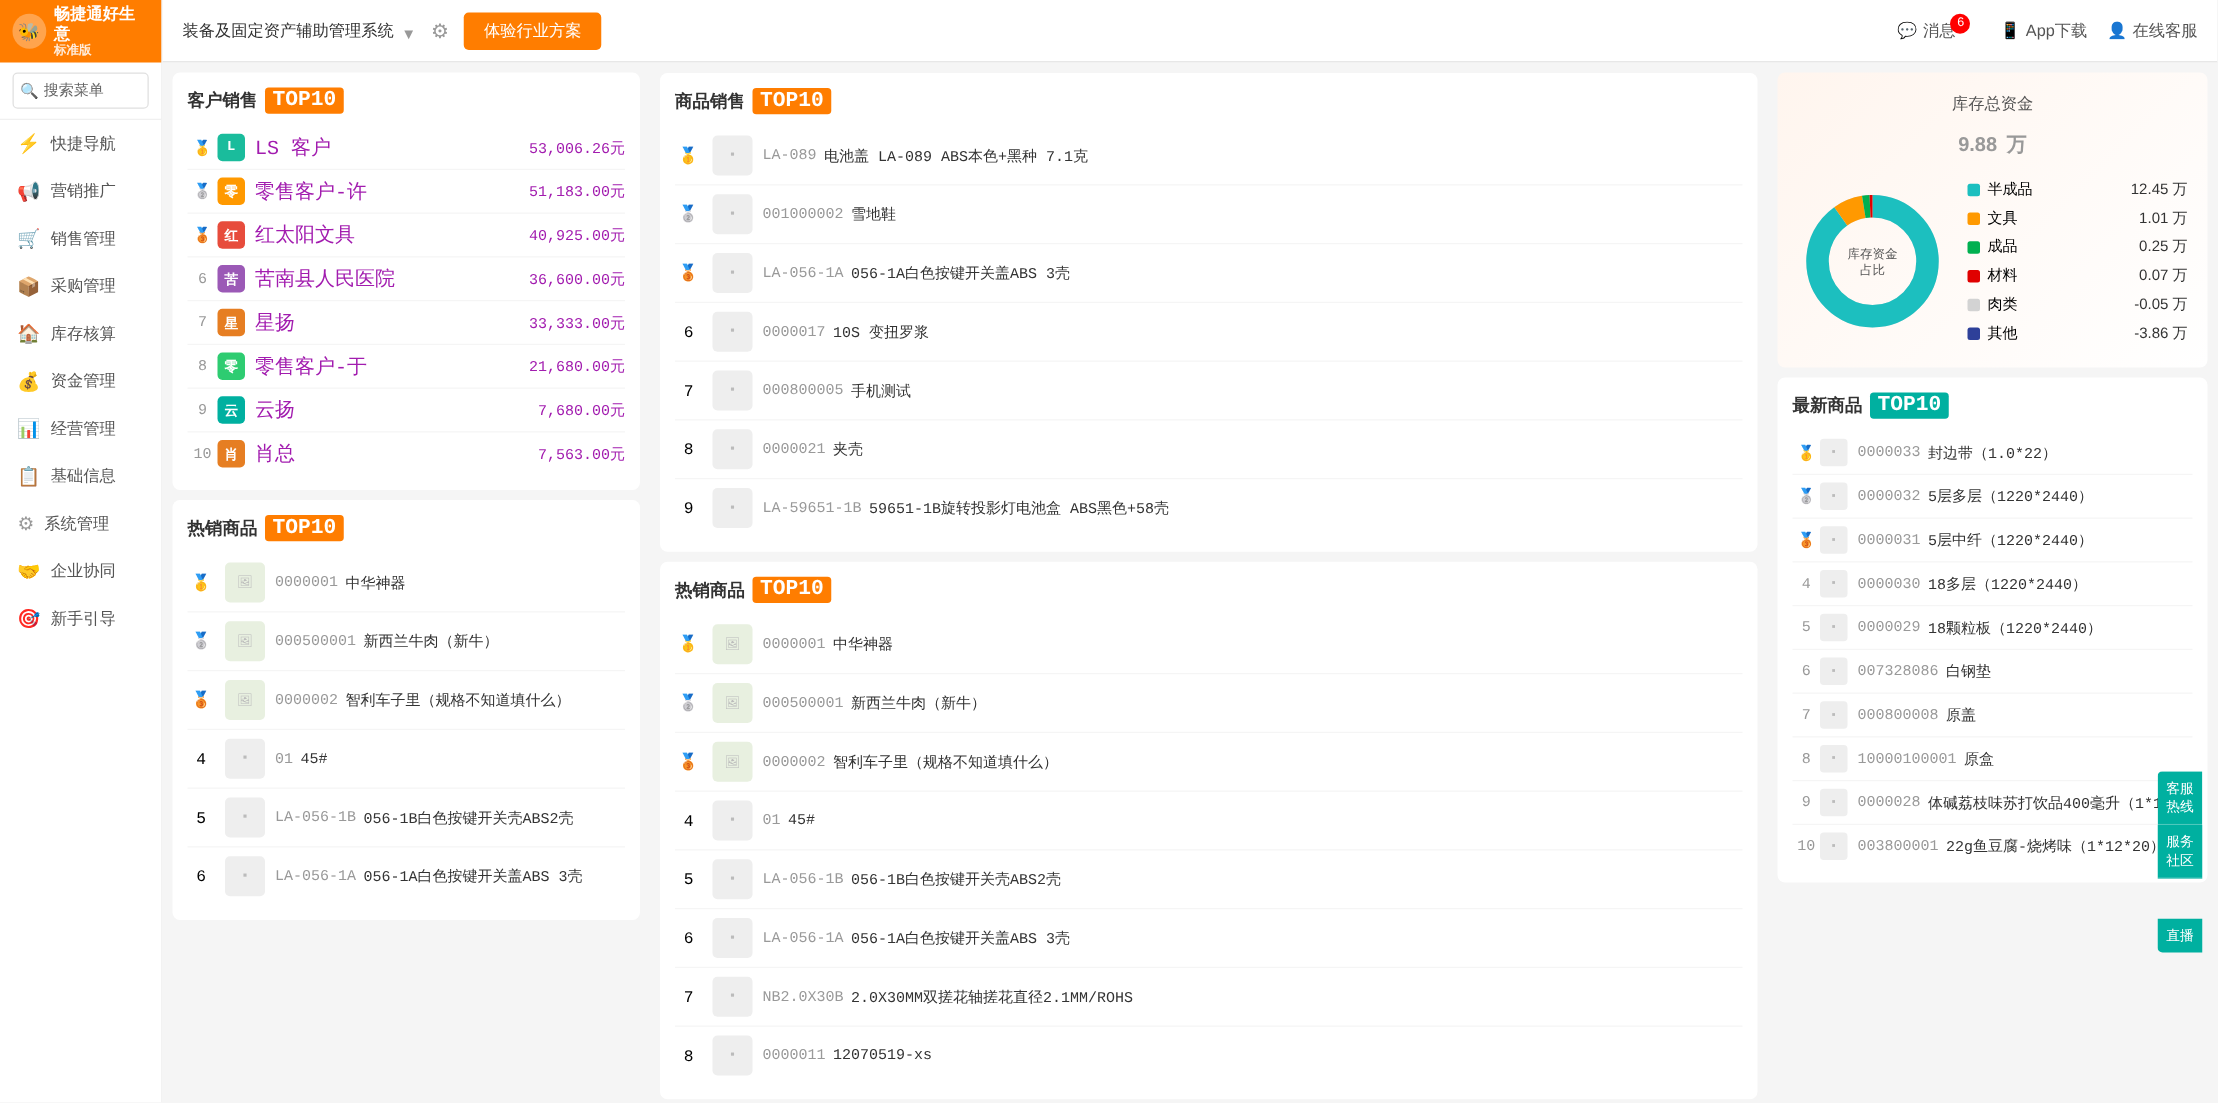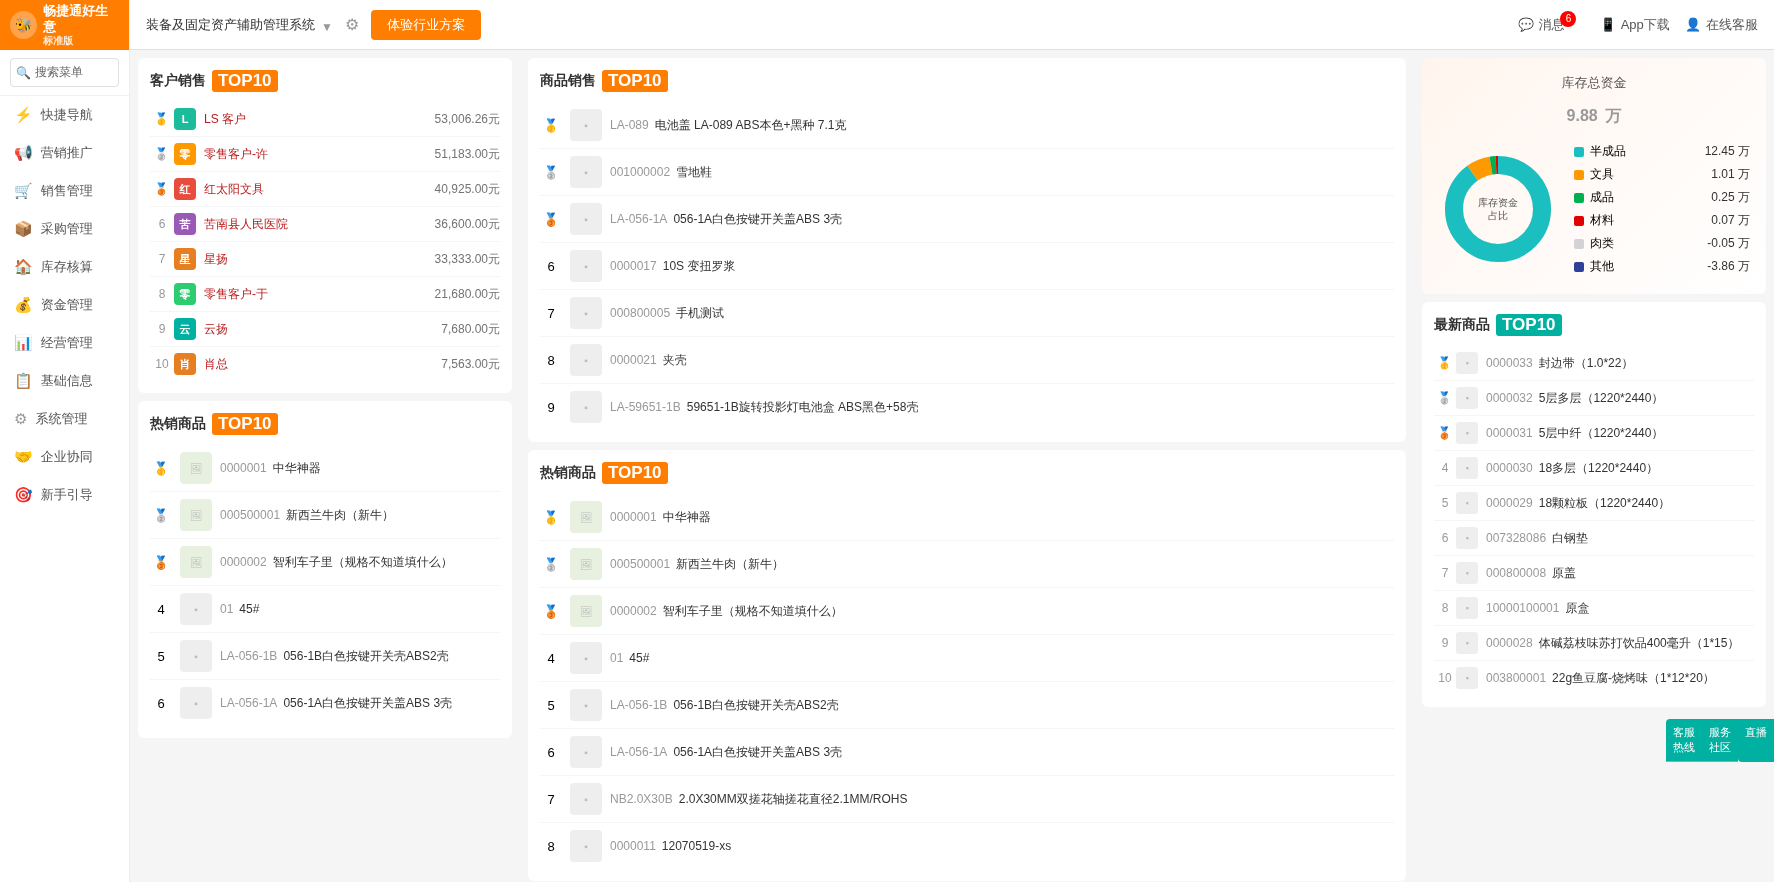--- a/index.html
+++ b/index.html
@@ -134,20 +134,21 @@
       flex-shrink: 0;
       overflow-y: auto;
       padding: 8px;
     }
 
     .panel-card {
       background: #fff;
       border-radius: 6px;
       margin-bottom: 8px;
       padding: 12px;
+      font-family: Liberation Mono, monospace;
     }
 
     .panel-title {
       font-size: 14px; font-weight: bold; color: #333;
       margin-bottom: 10px;
       display: flex; align-items: center; gap: 6px;
     }
     .panel-title .top-badge {
       background: #ff7d00; color: #fff;
       font-size: 17px; padding: 1px 6px; border-radius: 3px;
@@ -160,22 +161,22 @@
     .rank-num { width: 24px; text-align: center; color: #999; font-size: 12px; }
     .rank-num.top1 { color: #ff7d00; font-weight: bold; }
     .rank-num.top2 { color: #888; font-weight: bold; }
     .rank-num.top3 { color: #b87333; font-weight: bold; }
     .rank-avatar {
       width: 22px; height: 22px; border-radius: 4px;
       display: flex; align-items: center; justify-content: center;
       color: #fff; font-size: 11px; font-weight: bold; margin-right: 8px;
       flex-shrink: 0;
     }
-    .rank-name { flex: 1; color: #b91c1c; font-size: 12px; }
-    .rank-amount { color: #737373; font-size: 12px; font-weight: 500; padding-left: 18px; }
+    .rank-name { flex: 1; color: #a21caf; font-size: 16px; }
+    .rank-amount { color: #a21caf; font-size: 12px; font-weight: 500; padding-left: 18px; }
 
     
     .hot-product-row {
       display: flex; align-items: center; padding: 7px 0;
       border-bottom: 1px solid #f5f5f5;
     }
     .hot-product-row:last-child { border-bottom: none; }
     .hot-rank-icon { width: 22px; text-align: center; flex-shrink: 0; }
     .hot-img {
       width: 32px; height: 32px; background: #eee; border-radius: 4px;
@@ -223,31 +224,31 @@
     }
     .legend-dot {
       width: 10px; height: 10px; border-radius: 2px; margin-right: 6px; flex-shrink: 0;
     }
     .legend-label { display: flex; align-items: center; flex: 1; }
     .legend-value { color: #333; font-weight: 500; }
 
     
     .float-btns {
       position: fixed;
-      right: 0; bottom: 120px;
-      display: flex; flex-direction: row;
+      right: 12px; bottom: 120px;
+      display: flex; flex-direction: column;
     }
     .float-btn {
       width: 36px; padding: 6px 4px;
       background: #00b0a0; color: #fff;
       text-align: center; font-size: 11px;
       cursor: pointer; border-bottom: 1px solid rgba(255,255,255,0.3);
     }
     .float-btn:first-child { border-radius: 4px 0 0 0; }
-    .float-btn:last-child { border-radius: 0 0 0 4px; border-bottom: none; }
+    .float-btn:last-child { border-radius: 0 0 0 4px; border-bottom: none; margin-top: 32px; }
 
     
     ::-webkit-scrollbar { width: 6px; height: 6px; }
     ::-webkit-scrollbar-track { background: #f1f1f1; }
     ::-webkit-scrollbar-thumb { background: #ccc; border-radius: 3px; }
   </style>
 </head>
 <body>
 
 <div class="sidebar">

